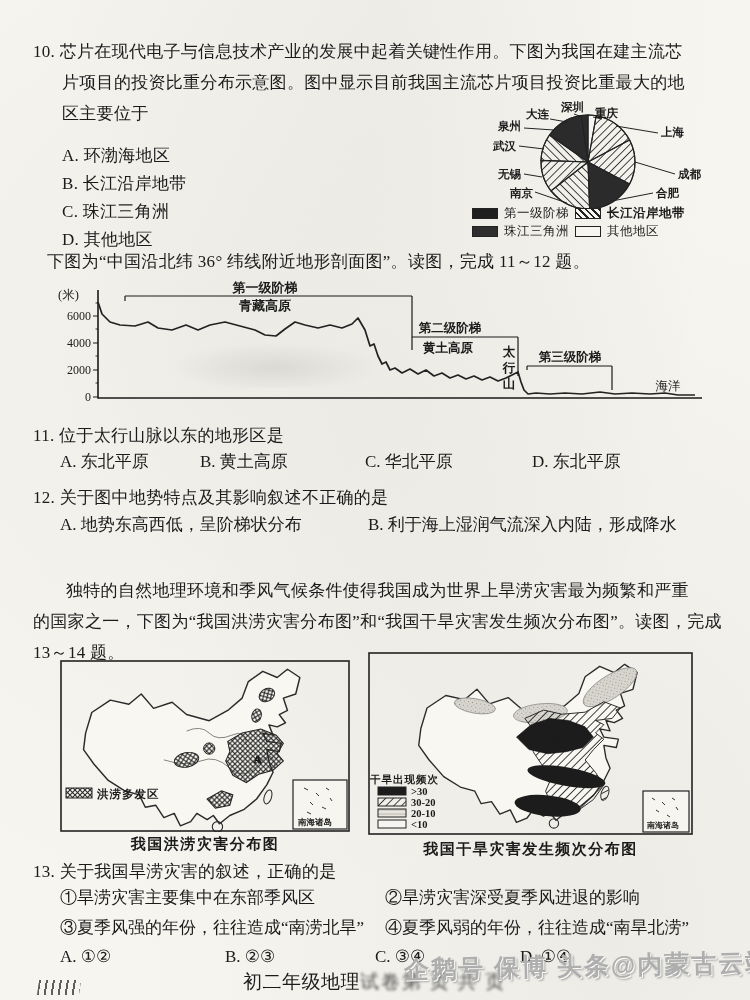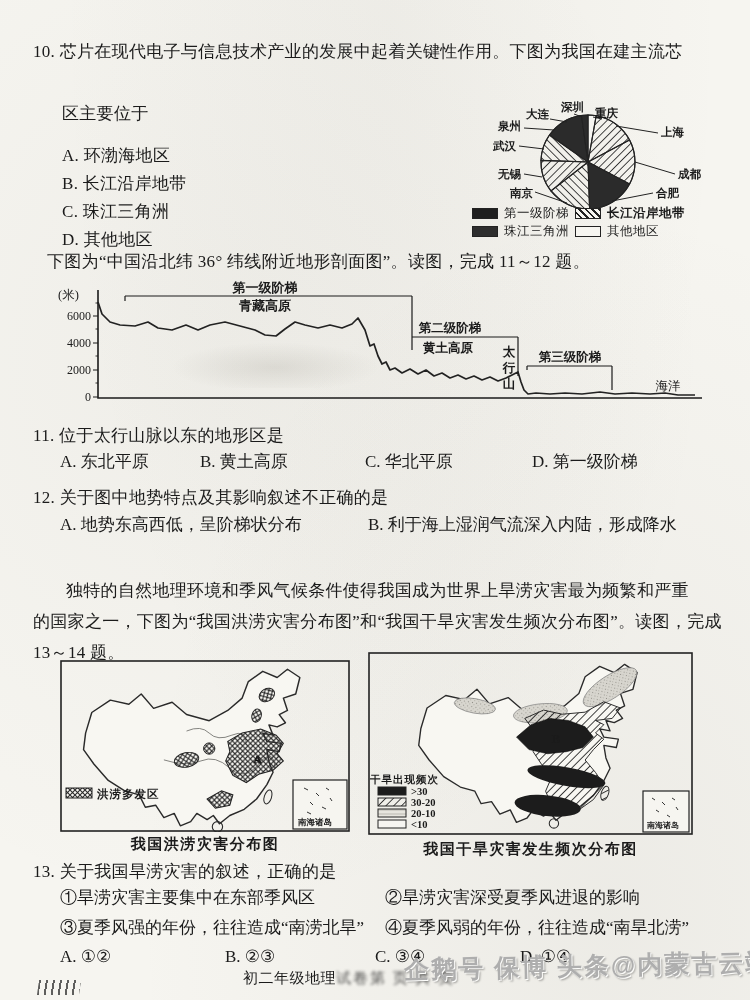--- a/index.html
+++ b/index.html
@@ -14,21 +14,21 @@
   .row{position:absolute;height:24px;}
   .row span{position:absolute;white-space:nowrap;font-size:17px;}
   .cap{position:absolute;font-weight:bold;font-size:15px;letter-spacing:1.5px;text-align:center;}
   .pieleg-item{position:absolute;display:flex;align-items:center;gap:6px;font-size:12.5px;letter-spacing:.5px;}
   .sw{width:26px;height:11px;border:1px solid #222;box-sizing:border-box;flex:0 0 auto;}
   .sw-solid{background:#1f1f1f;}
   .sw-dark{background:#2e2e2e;}
   .sw-hatch{background:repeating-linear-gradient(45deg,#f6f5f0 0 3px,#222 3px 4.6px);}
   .sw-plain{background:#f6f5f0;}
   .smudge{position:absolute;pointer-events:none;}
-  .footer-left{position:absolute;left:243px;top:969px;font-size:15px;letter-spacing:.5px;white-space:nowrap;}
+  .footer-left{position:absolute;left:243px;top:969px;font-size:19px;letter-spacing:.5px;white-space:nowrap;}
   .fsmudge{filter:blur(1.7px);opacity:.8;letter-spacing:2px;}
   .watermark{position:absolute;left:404px;top:948px;font-size:25px;font-weight:bold;color:#aeaeae;
     letter-spacing:2px;transform:rotate(-1.2deg);white-space:nowrap;
     text-shadow:1px 1px 0 #fdfdfb,2px 2px 2px rgba(0,0,0,.3);
     font-family:"Liberation Sans","DejaVu Sans",sans-serif;}
   .corner-marks{position:absolute;left:38px;top:980px;width:42px;height:15px;opacity:.75;
     background:repeating-linear-gradient(92deg,#2c2c2c 0 2px,transparent 2px 7px);transform:skewX(-8deg);}
   svg text{font-family:"Liberation Serif","DejaVu Serif",serif;fill:#1b1b1b;}
 </style>
 </head>
@@ -58,20 +58,21 @@
       </pattern>
       <path id="cn" d="M20,70 L26,50 L44,38 L62,42 L74,32 L86,46 L104,40 L118,52 L140,58 L158,48
         L172,36 L178,20 L192,10 L206,16 L216,8 L228,16 L224,32 L212,36 L216,48 L208,52 L214,60
         L206,64 L198,62 L202,72 L192,70 L196,78 L210,80 L208,88 L196,86 L198,98 L202,108 L196,120
         L186,134 L174,144 L160,150 L150,158 L144,150 L138,154 L128,148 L122,156 L112,160 L106,148
         L96,152 L88,140 L78,142 L72,130 L58,126 L42,116 L28,100 L18,86 Z"></path>
     </defs>
   </svg>
 
   <div class="t stem" style="left:33px;top:36px;">10. 芯片在现代电子与信息技术产业的发展中起着关键性作用。下图为我国在建主流芯</div>
+  <div class="t stem" style="left:62px;top:67px;">片项目的投资比重分布示意图。图中显示目前我国主流芯片项目投资比重最大的地</div>
   <div class="t stem" style="left:62px;top:98px;">区主要位于</div>
 
   <div class="t" style="left:62px;top:140px;">A. 环渤海地区</div>
   <div class="t" style="left:62px;top:168px;">B. 长江沿岸地带</div>
   <div class="t" style="left:62px;top:196px;">C. 珠江三角洲</div>
   <div class="t" style="left:62px;top:224px;">D. 其他地区</div>
 
   <svg style="position:absolute;left:450px;top:98px;" width="295" height="112" viewBox="0 0 295 112">
     <g stroke="#222" stroke-width="1.1">
       <path d="M138,64 L138,17 A47,47 0 0 1 146.2,17.7 Z" fill="#f6f5f1"></path>
@@ -167,21 +168,21 @@
     </g>
   </svg>
   <div class="smudge" style="left:170px;top:342px;width:210px;height:46px;
        background:radial-gradient(ellipse at 50% 55%,rgba(90,85,70,.12),transparent 70%);"></div>
 
   <div class="t stem" style="left:33px;top:420px;">11. 位于太行山脉以东的地形区是</div>
   <div class="row" style="left:0;top:450px;width:750px;">
     <span style="left:60px;text-align:right;">A. 东北平原</span>
     <span style="left:200px;">B. 黄土高原</span>
     <span style="left:365px;">C. 华北平原</span>
-    <span style="left:532px;">D. 第一级阶梯</span>
+    <span style="left:532px;">D. 东北平原</span>
   </div>
 
   <div class="t stem" style="left:33px;top:482px;">12. 关于图中地势特点及其影响叙述不正确的是</div>
   <div class="row" style="left:0;top:513px;width:750px;">
     <span style="left:60px;">A. 地势东高西低，呈阶梯状分布</span>
     <span style="left:368px;">B. 利于海上湿润气流深入内陆，形成降水</span>
   </div>
 
   <div class="t" style="left:66px;top:575px;">独特的自然地理环境和季风气候条件使得我国成为世界上旱涝灾害最为频繁和严重</div>
   <div class="t" style="left:33px;top:606px;">的国家之一，下图为“我国洪涝灾害分布图”和“我国干旱灾害发生频次分布图”。读图，完成</div>

